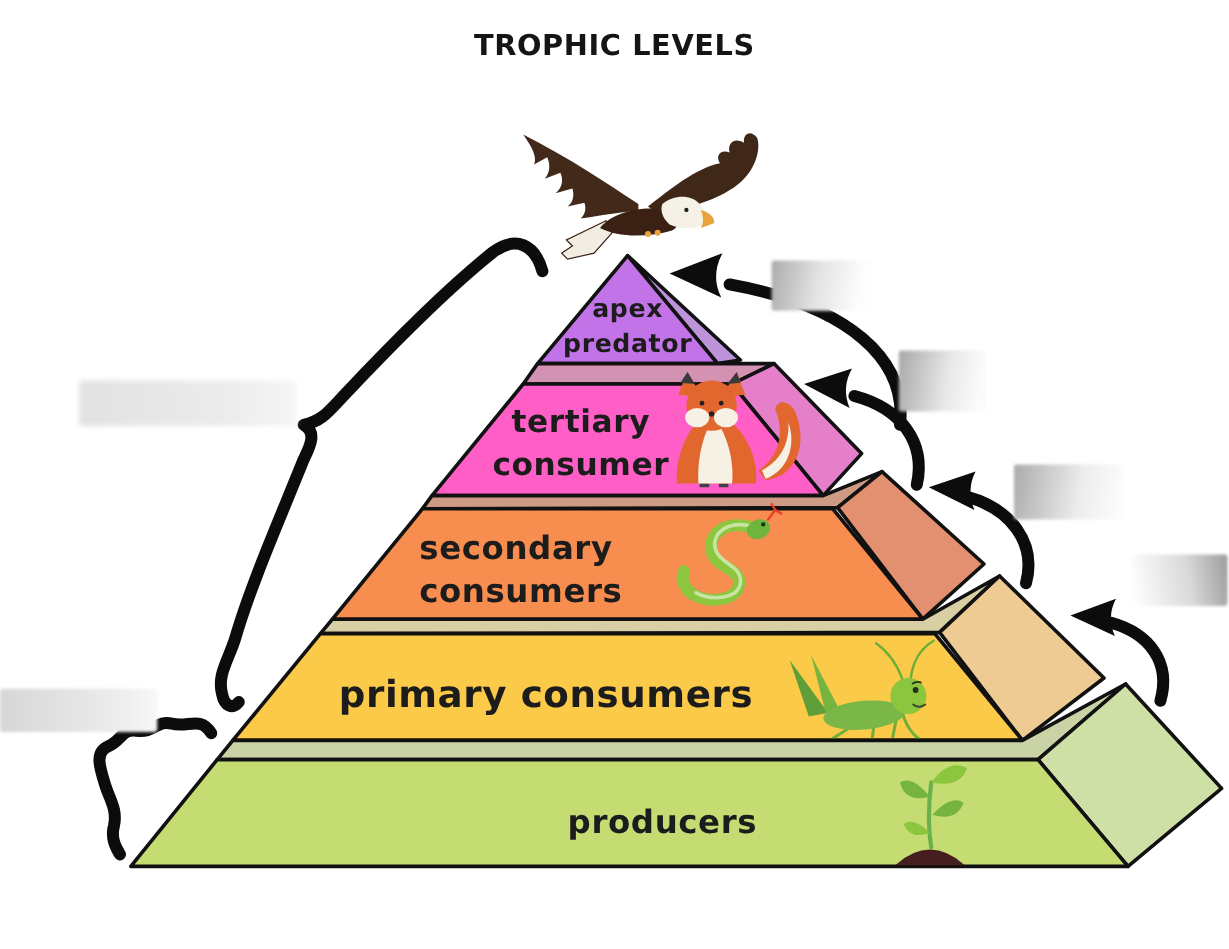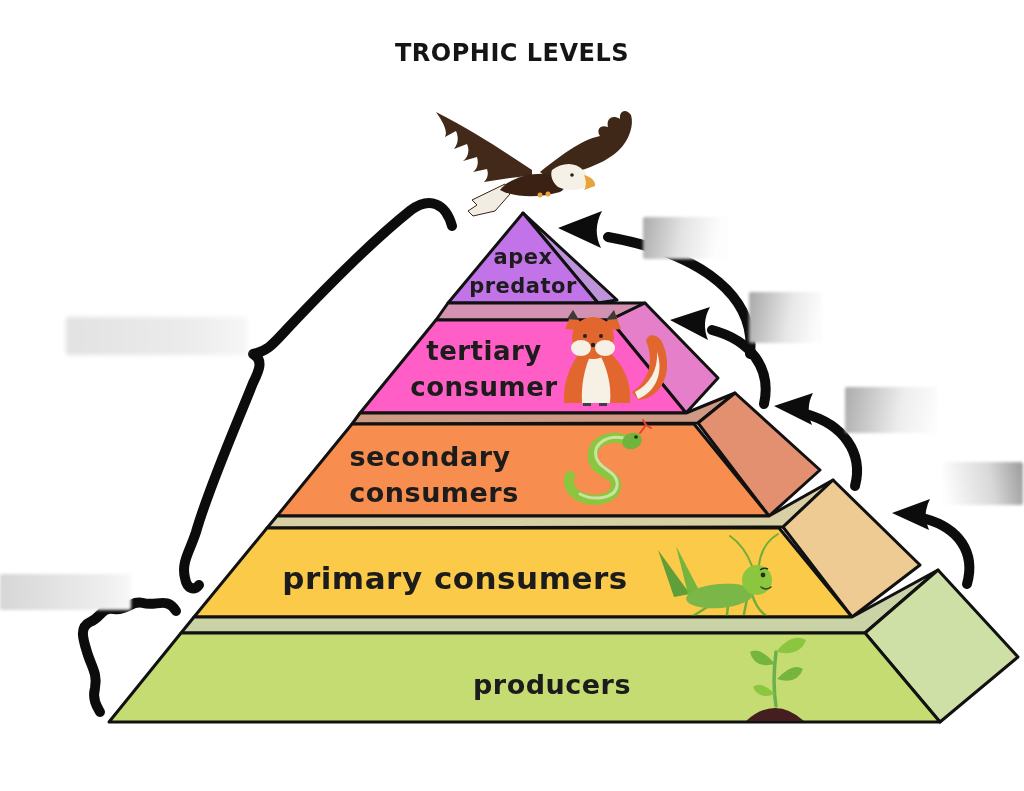--- a/index.html
+++ b/index.html
@@ -1,21 +1,21 @@
 <!DOCTYPE html>
 <html><head>
 <meta charset="utf-8">
 <style>
   html,body{margin:0;padding:0;background:#fff;}
   .canvas{
     position:relative;width:1024px;height:791px;background:#fff;overflow:hidden;
     font-family:"DejaVu Sans","Liberation Sans",sans-serif;
   }
   .title{
-    position:absolute;top:39px;left:0;width:100%;text-align:center;
+    position:absolute;top:24px;left:0;width:100%;text-align:center;
     font-size:24px;font-weight:bold;letter-spacing:.5px;color:#151515;margin:0;
   }
   svg.scene{position:absolute;left:0;top:0;}
   svg.scene polygon{stroke:#111;stroke-width:3;stroke-linejoin:round;}
   svg.scene .ink{stroke:#0c0c0c;fill:none;stroke-linecap:round;stroke-linejoin:round;}
   svg.scene .ink-fill{fill:#0c0c0c;stroke:none;}
   svg.scene text{
     font-family:"DejaVu Sans","Liberation Sans",sans-serif;
     font-weight:bold;fill:#1c1c1c;text-anchor:middle;letter-spacing:.5px;
   }

